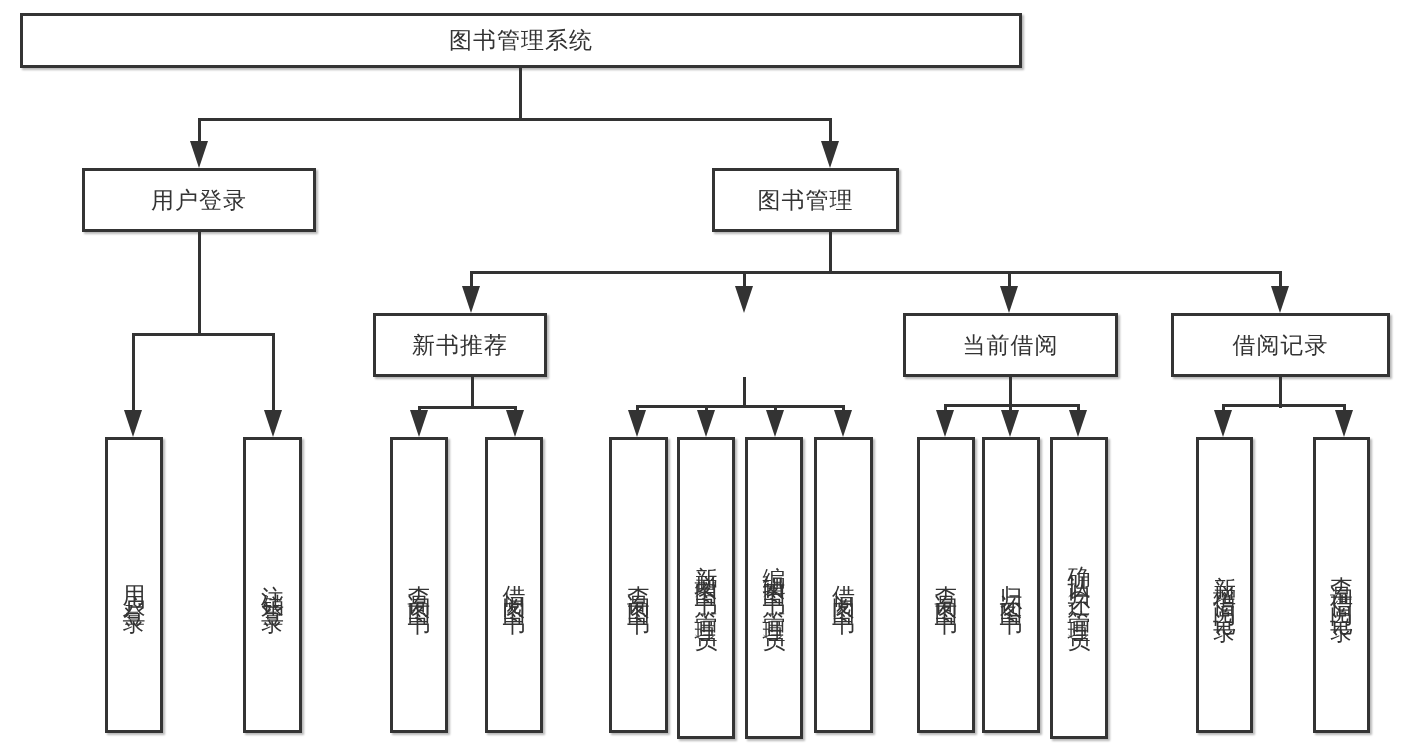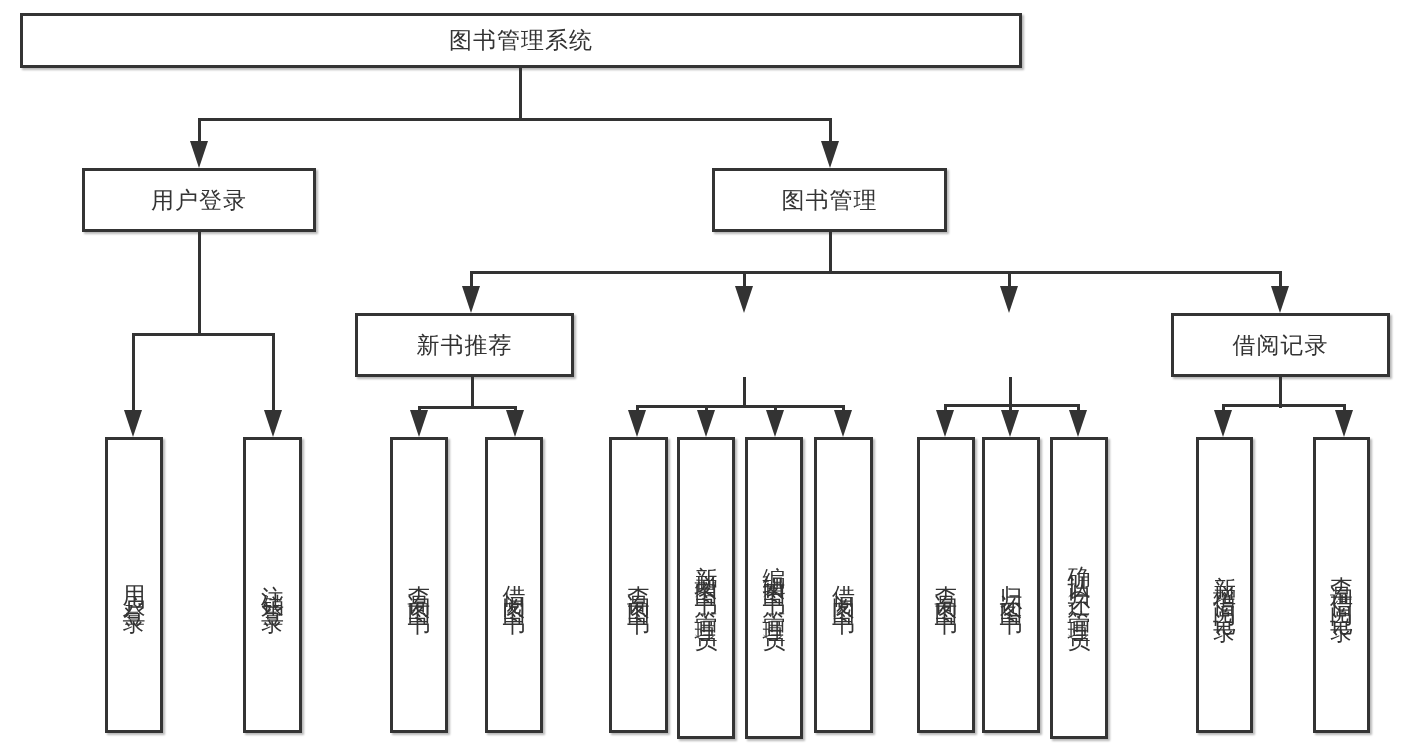--- a/index.html
+++ b/index.html
@@ -42,21 +42,21 @@
   <div class="vline" style="left:519px;top:68px;height:50px;"></div>
   <div class="hline" style="left:198px;top:118px;width:634px;"></div>
   <div class="vline" style="left:198px;top:118px;height:26px;"></div>
   <div class="arrow" style="left:190px;top:141px;"></div>
   <div class="vline" style="left:829px;top:118px;height:26px;"></div>
   <div class="arrow" style="left:821px;top:141px;"></div>
 
   <div class="box" style="left:82px;top:168px;width:234px;height:64px;">
     <span class="hlabel">用户登录</span>
   </div>
-  <div class="box" style="left:712px;top:168px;width:235px;height:64px;">
+  <div class="box" style="left:712px;top:168px;width:187px;height:64px;">
     <span class="hlabel">图书管理</span>
   </div>
 
   <div class="vline" style="left:198px;top:232px;height:103px;"></div>
   <div class="hline" style="left:132px;top:333px;width:143px;"></div>
   <div class="vline" style="left:132px;top:333px;height:80px;"></div>
   <div class="arrow" style="left:124px;top:410px;"></div>
   <div class="vline" style="left:272px;top:333px;height:80px;"></div>
   <div class="arrow" style="left:264px;top:410px;"></div>
 
@@ -64,22 +64,25 @@
   <div class="hline" style="left:470px;top:271px;width:812px;"></div>
   <div class="vline" style="left:470px;top:271px;height:18px;"></div>
   <div class="arrow" style="left:462px;top:286px;"></div>
   <div class="vline" style="left:743px;top:271px;height:18px;"></div>
   <div class="arrow" style="left:735px;top:286px;"></div>
   <div class="vline" style="left:1008px;top:271px;height:18px;"></div>
   <div class="arrow" style="left:1000px;top:286px;"></div>
   <div class="vline" style="left:1279px;top:271px;height:18px;"></div>
   <div class="arrow" style="left:1271px;top:286px;"></div>
 
-  <div class="box" style="left:355px;top:313px;width:219px;height:64px;">
+  <div class="box" style="left:373px;top:313px;width:174px;height:64px;">
     <span class="hlabel">新书推荐</span>
+  </div>
+  <div class="box" style="left:903px;top:313px;width:215px;height:64px;">
+    <span class="hlabel">当前借阅</span>
   </div>
   <div class="box" style="left:1171px;top:313px;width:219px;height:64px;">
     <span class="hlabel">借阅记录</span>
   </div>
 
   <div class="vline" style="left:471px;top:377px;height:32px;"></div>
   <div class="hline" style="left:418px;top:406px;width:99px;"></div>
   <div class="vline" style="left:418px;top:406px;height:10px;"></div>
   <div class="arrow" style="left:410px;top:410px;"></div>
   <div class="vline" style="left:514px;top:406px;height:10px;"></div>

